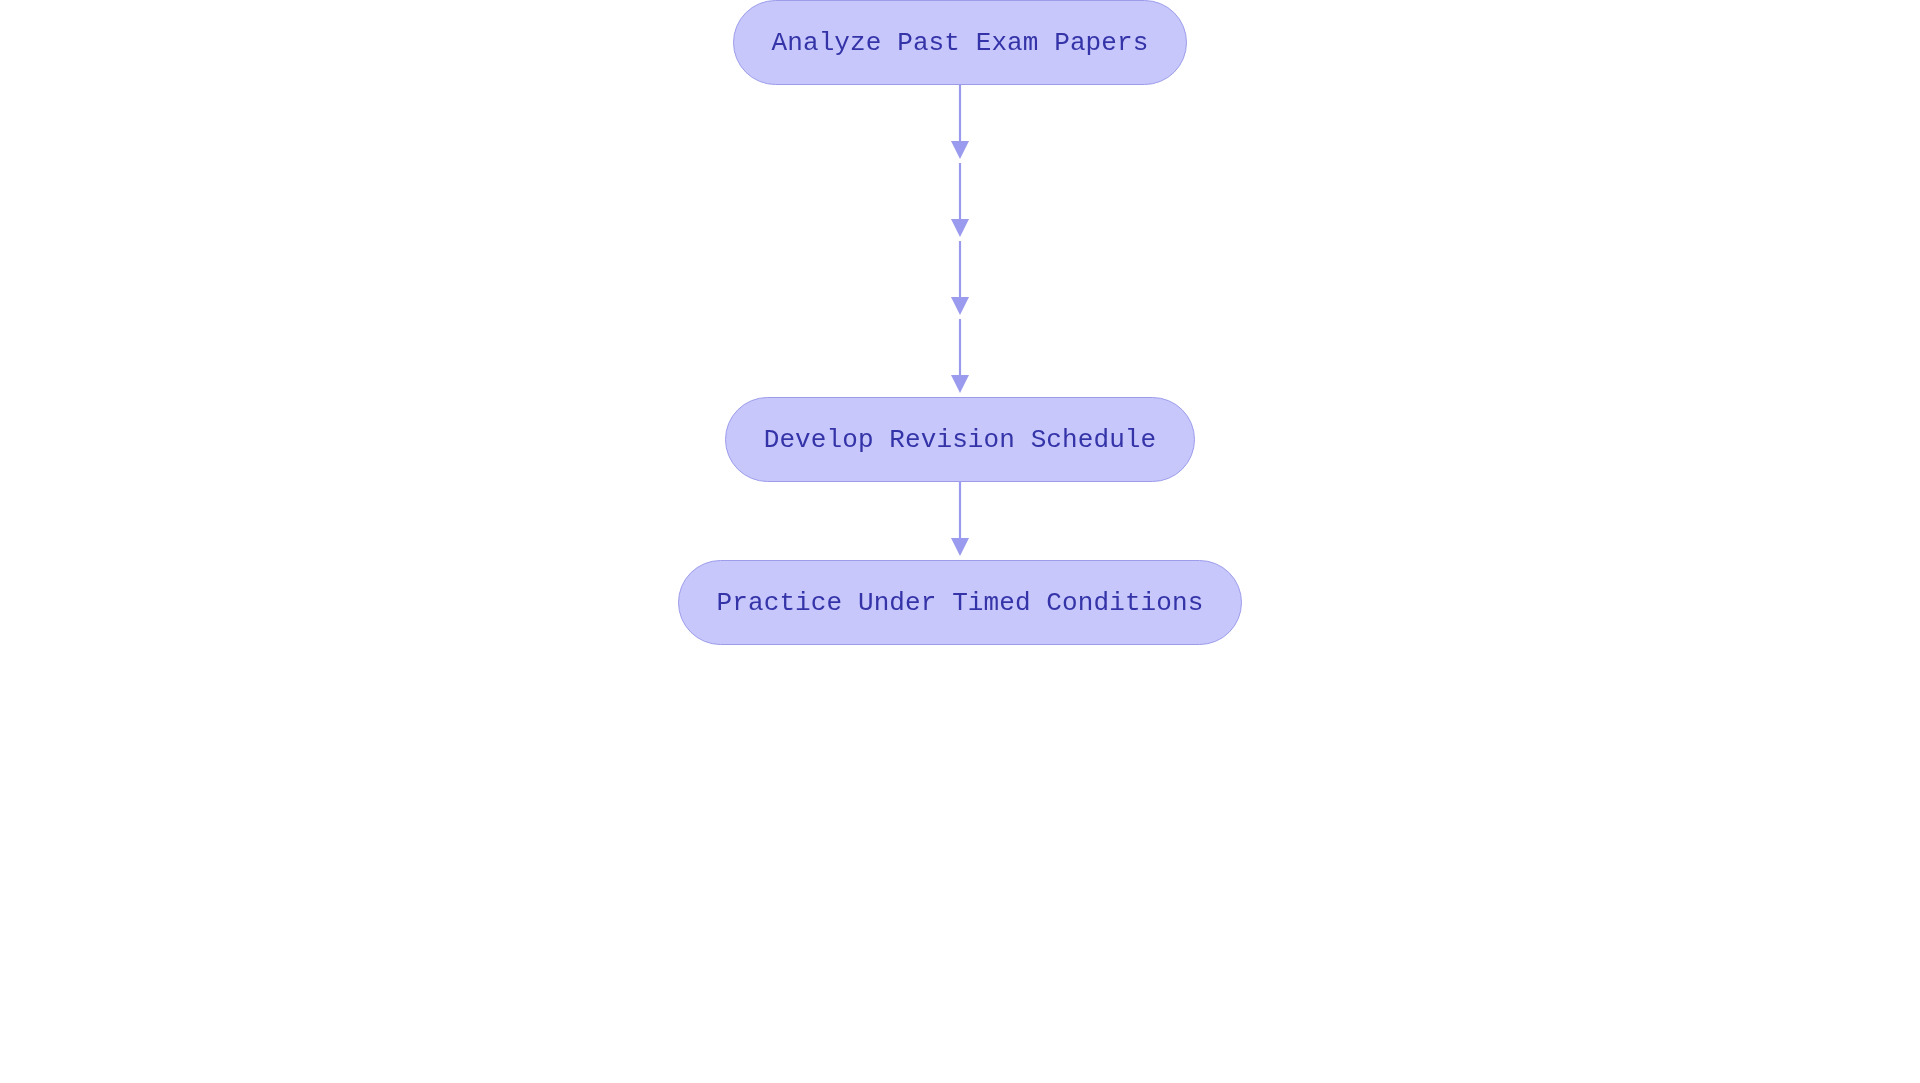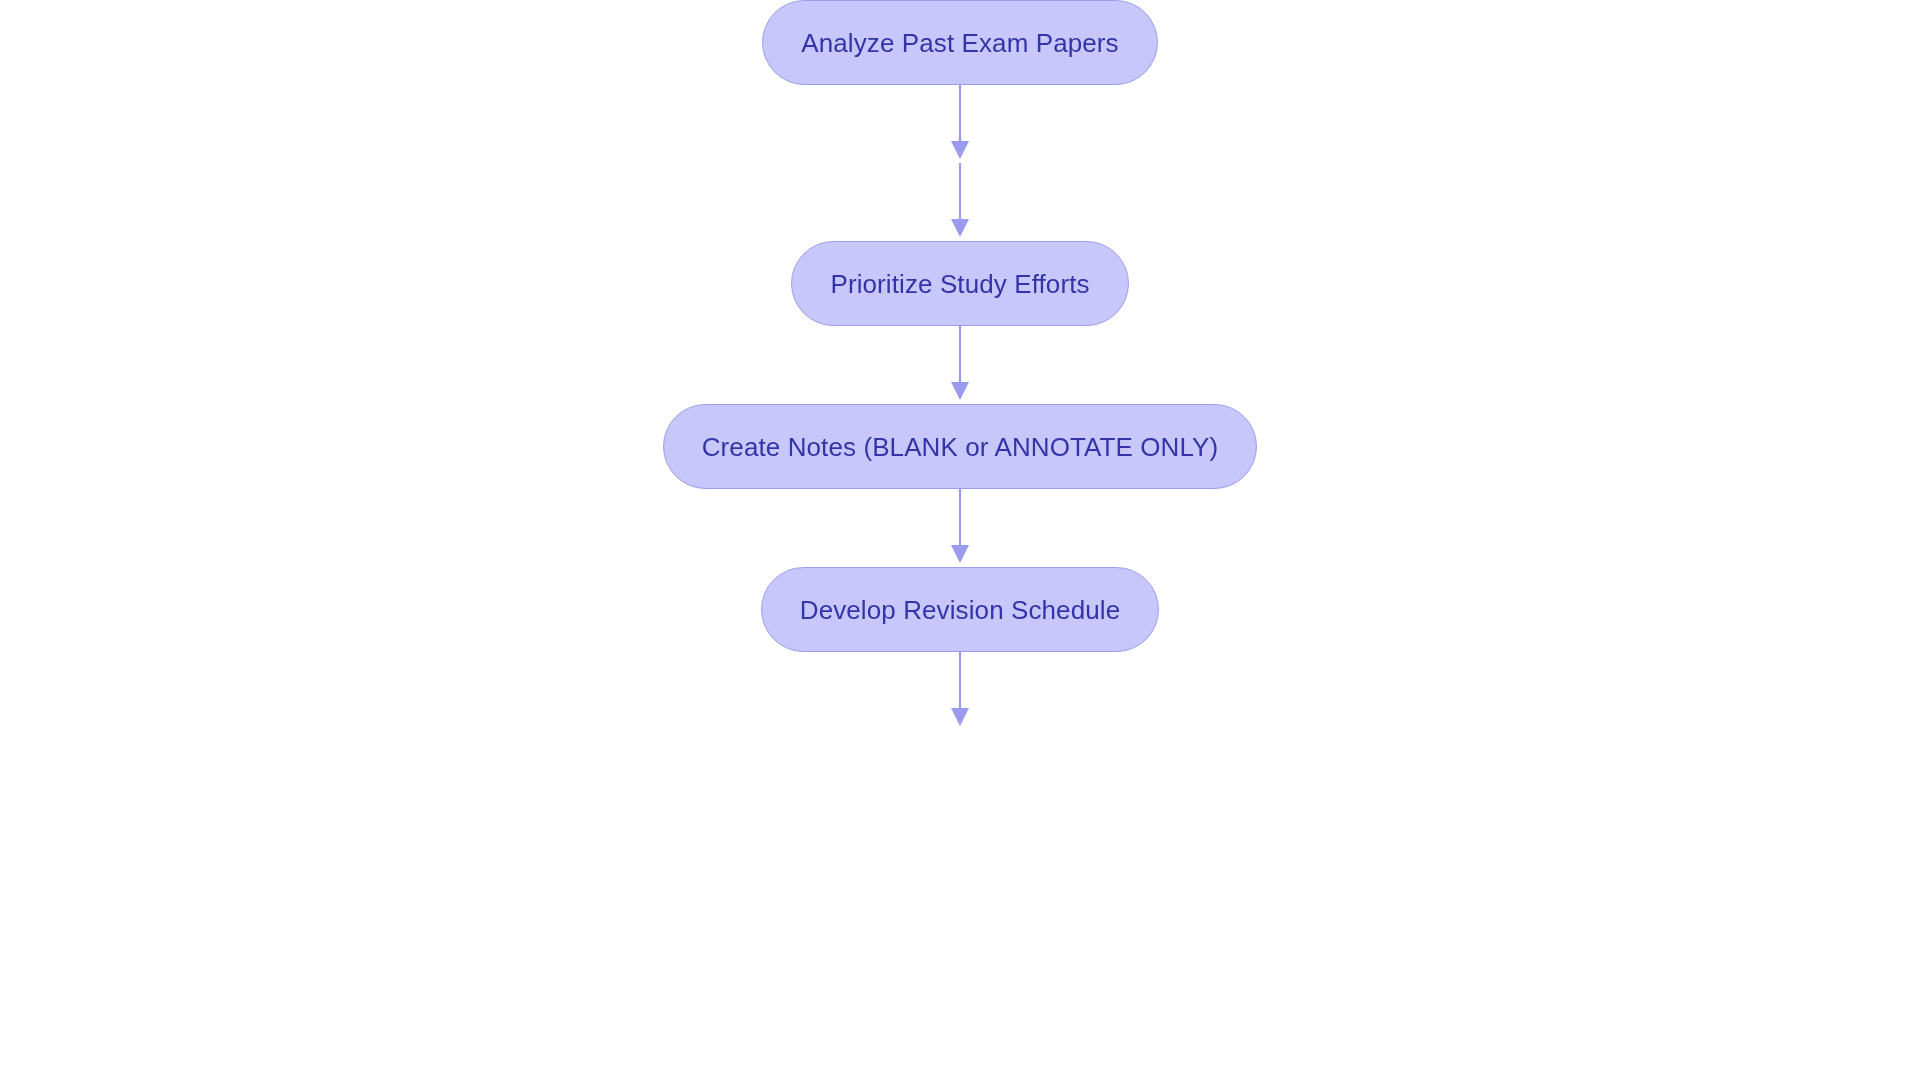--- a/index.html
+++ b/index.html
@@ -23,20 +23,21 @@
     flex-direction: column;
     align-items: center;
     justify-content: flex-start;
     background: #ffffff;
   }
 
   .flow-step {
     display: flex;
     flex-direction: column;
     align-items: center;
+    font-family: Liberation Mono, monospace;
   }
 
   .node {
     box-sizing: border-box;
     height: 85px;
     display: flex;
     align-items: center;
     justify-content: center;
     background: #c7c7fc;
     border: 1.6px solid #9c9ceb;
@@ -87,44 +88,43 @@
   </div>
 
   <div class="flow-step">
     <svg class="connector" viewBox="0 0 40 78">
       <line class="edge-line" x1="20" y1="0" x2="20" y2="60"></line>
       <polygon class="edge-head" points="20,74 11,56 29,56"></polygon>
     </svg>
   </div>
 
   <div class="flow-step">
-    <div class="node">
-      <span class="node-label">Prioritize Study Efforts</span>
-    </div>
     <svg class="connector" viewBox="0 0 40 78">
       <line class="edge-line" x1="20" y1="0" x2="20" y2="60"></line>
       <polygon class="edge-head" points="20,74 11,56 29,56"></polygon>
     </svg>
   </div>
 
 
   <div class="flow-step">
-    <div class="node">
-      <span class="node-label">Create Notes (BLANK or ANNOTATE ONLY)</span>
-    </div>
     <svg class="connector" viewBox="0 0 40 78">
       <line class="edge-line" x1="20" y1="0" x2="20" y2="60"></line>
       <polygon class="edge-head" points="20,74 11,56 29,56"></polygon>
     </svg>
   </div>
 
   <div class="flow-step">
     <div class="node">
       <span class="node-label">Develop Revision Schedule</span>
     </div>
     <svg class="connector" viewBox="0 0 40 78">
       <line class="edge-line" x1="20" y1="0" x2="20" y2="60"></line>
       <polygon class="edge-head" points="20,74 11,56 29,56"></polygon>
     </svg>
   </div>
 
+  <div class="flow-step">
+    <div class="node">
+      <span class="node-label">Practice Under Timed Conditions</span>
+    </div>
+  </div>
 
 </div>
 
 </body></html>

